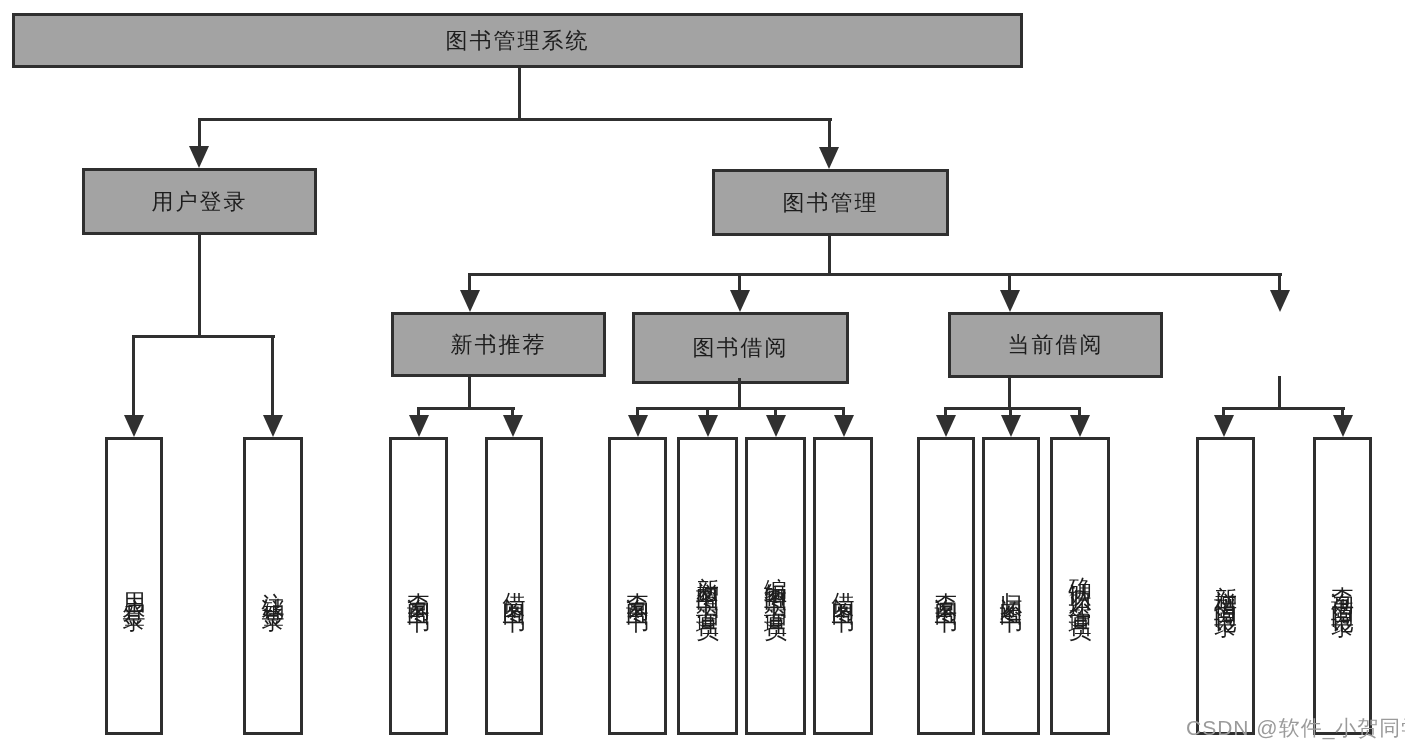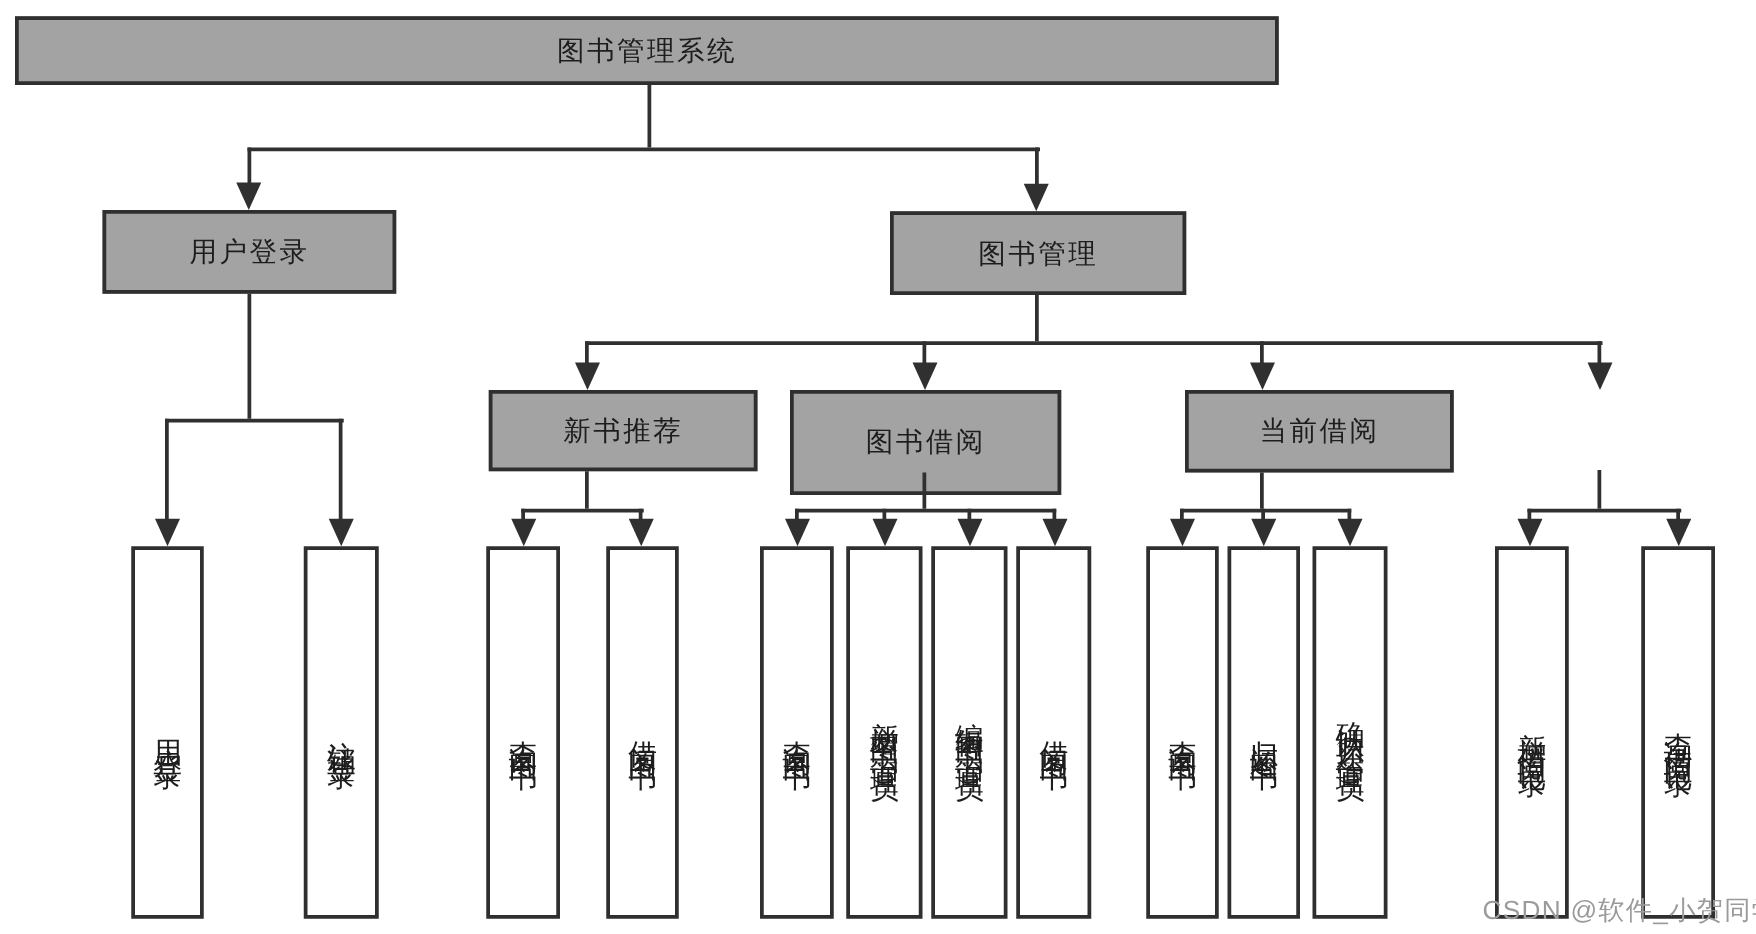--- a/index.html
+++ b/index.html
@@ -109,21 +109,21 @@
   <div class="vline" style="left:738px; top:273px; height:18px;"></div>
   <div class="arrow" style="left:730px; top:290px;"></div>
   <div class="vline" style="left:1008px; top:273px; height:18px;"></div>
   <div class="arrow" style="left:1000px; top:290px;"></div>
   <div class="vline" style="left:1278px; top:273px; height:18px;"></div>
   <div class="arrow" style="left:1270px; top:290px;"></div>
 
   <div class="box" style="left:363px; top:312px; width:215px; height:65px;margin-left:28px;">
     <span>新书推荐</span>
   </div>
-  <div class="box" style="left:632px; top:312px; width:217px; height:84px;">
+  <div class="box" style="left:632px; top:312px; width:217px; height:72px;">
     <span>图书借阅</span>
   </div>
   <div class="box" style="left:903px; top:312px; width:215px; height:66px;margin-left:45px;">
     <span>当前借阅</span>
   </div>
 
   <div class="vline" style="left:468px; top:377px; height:30px;"></div>
   <div class="hline" style="left:417px; top:407px; width:98px;"></div>
   <div class="vline" style="left:417px; top:407px; height:10px;"></div>
   <div class="arrow" style="left:409px; top:415px;"></div>

